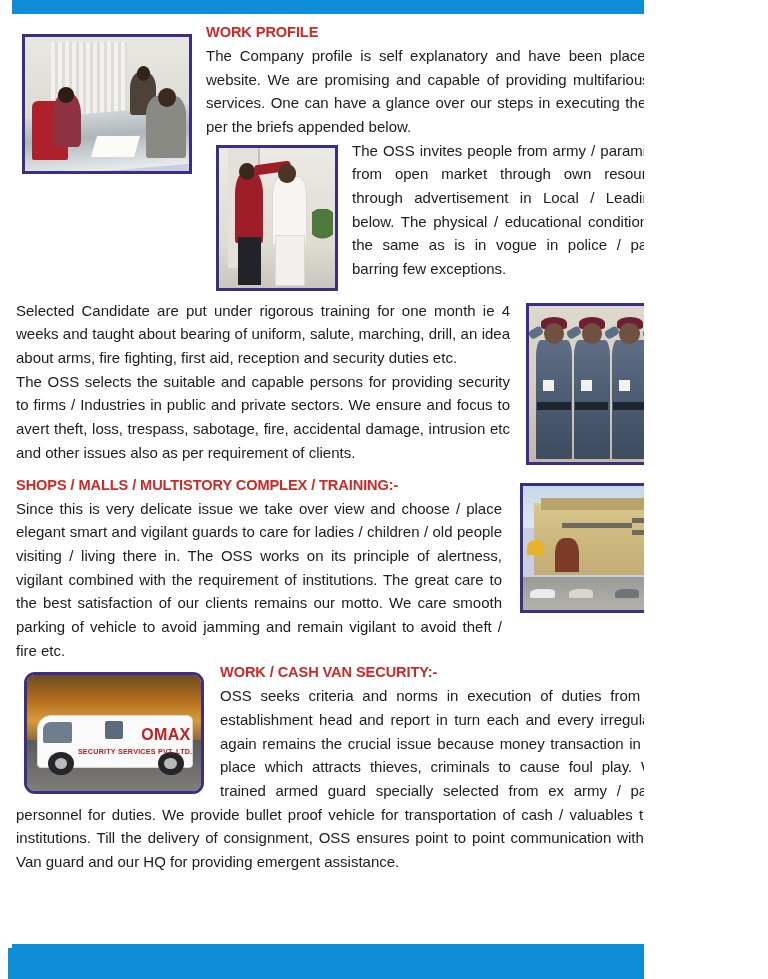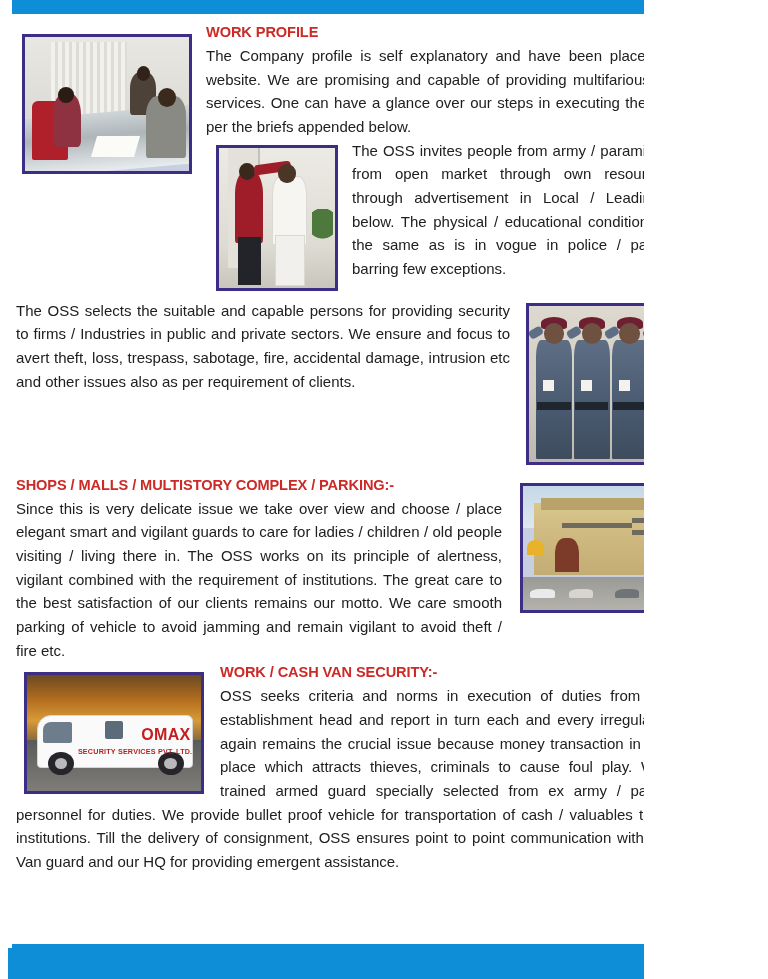--- a/index.html
+++ b/index.html
@@ -288,20 +288,21 @@
   }
   .ph-mall .mdn {
     position: absolute; left: 2%; top: 44%; width: 10%; height: 12%;
     background: #e8b22a; border-radius: 50% 50% 0 0;
   }
 
   
   .ph-van {
     width: 180px; height: 122px;
     margin: 10px 16px 8px 8px;
+    border-radius: 11px;
   }
   .ph-van .trees {
     position: absolute; left: 0; top: 0; right: 0; height: 56%;
     background: linear-gradient(180deg,#6b4a22 0%, #b5701f 40%, #d89a38 70%, #8a6b3a 100%);
   }
   .ph-van .road {
     position: absolute; left: 0; right: 0; bottom: 0; height: 44%;
     background: linear-gradient(180deg,#5a5a58 0%, #7e7d79 100%);
   }
   .ph-van .body {
@@ -410,20 +411,21 @@
         </div>
         <div class="g g4">
           <div class="beret"></div>
           <div class="head"></div>
           <div class="salute"></div>
           <div class="badge"></div>
           <div class="belt"></div>
         </div>
       </div>
 
+      <p class="body">Selected Candidate are put under rigorous training for one month ie 4 weeks and taught about bearing of uniform, salute, marching, drill, an idea about arms, fire fighting, first aid, reception and security duties etc.</p>
 
       <p class="body">The OSS selects the suitable and capable persons for providing security to firms / Industries in public and private sectors. We ensure and focus to avert theft, loss, trespass, sabotage, fire, accidental damage, intrusion etc and other issues also as per requirement of clients.</p>
 
       <div class="clear"></div>
 
       <div class="photo ph-mall f-right">
         <div class="sky"></div>
         <div class="bldg"></div>
         <div class="bldg-top"></div>
         <div class="win" style="left:22%;top:30%;width:40%;"></div>
@@ -431,21 +433,21 @@
         <div class="win" style="left:62%;top:36%;width:30%;"></div>
         <div class="entry"></div>
         <div class="mdn"></div>
         <div class="road"></div>
         <div class="car" style="left:4%;"></div>
         <div class="car" style="left:26%;background:#d8d5cf;"></div>
         <div class="car" style="left:52%;background:#6f7478;"></div>
         <div class="car" style="left:74%;background:#dcdde0;"></div>
       </div>
 
-      <h2 class="sec">SHOPS / MALLS / MULTISTORY COMPLEX / PARKING:-</h2>
+      <h2 class="sec">SHOPS / MALLS / MULTISTORY COMPLEX / TRAINING:-</h2>
       <p class="body">Since this is very delicate issue we take over view and choose / place elegant smart and vigilant guards to  care for ladies / children / old people visiting / living there in. The OSS works on its principle of alertness, vigilant combined with the requirement of institutions. The great care to the best satisfaction of our clients remains our motto. We care smooth parking of vehicle to avoid jamming and remain vigilant to avoid theft / fire etc.</p>
 
       <div class="clear"></div>
 
       <div class="photo ph-van f-left">
         <div class="trees"></div>
         <div class="road"></div>
         <div class="body"></div>
         <div class="windshield"></div>
         <div class="sidewin"></div>

